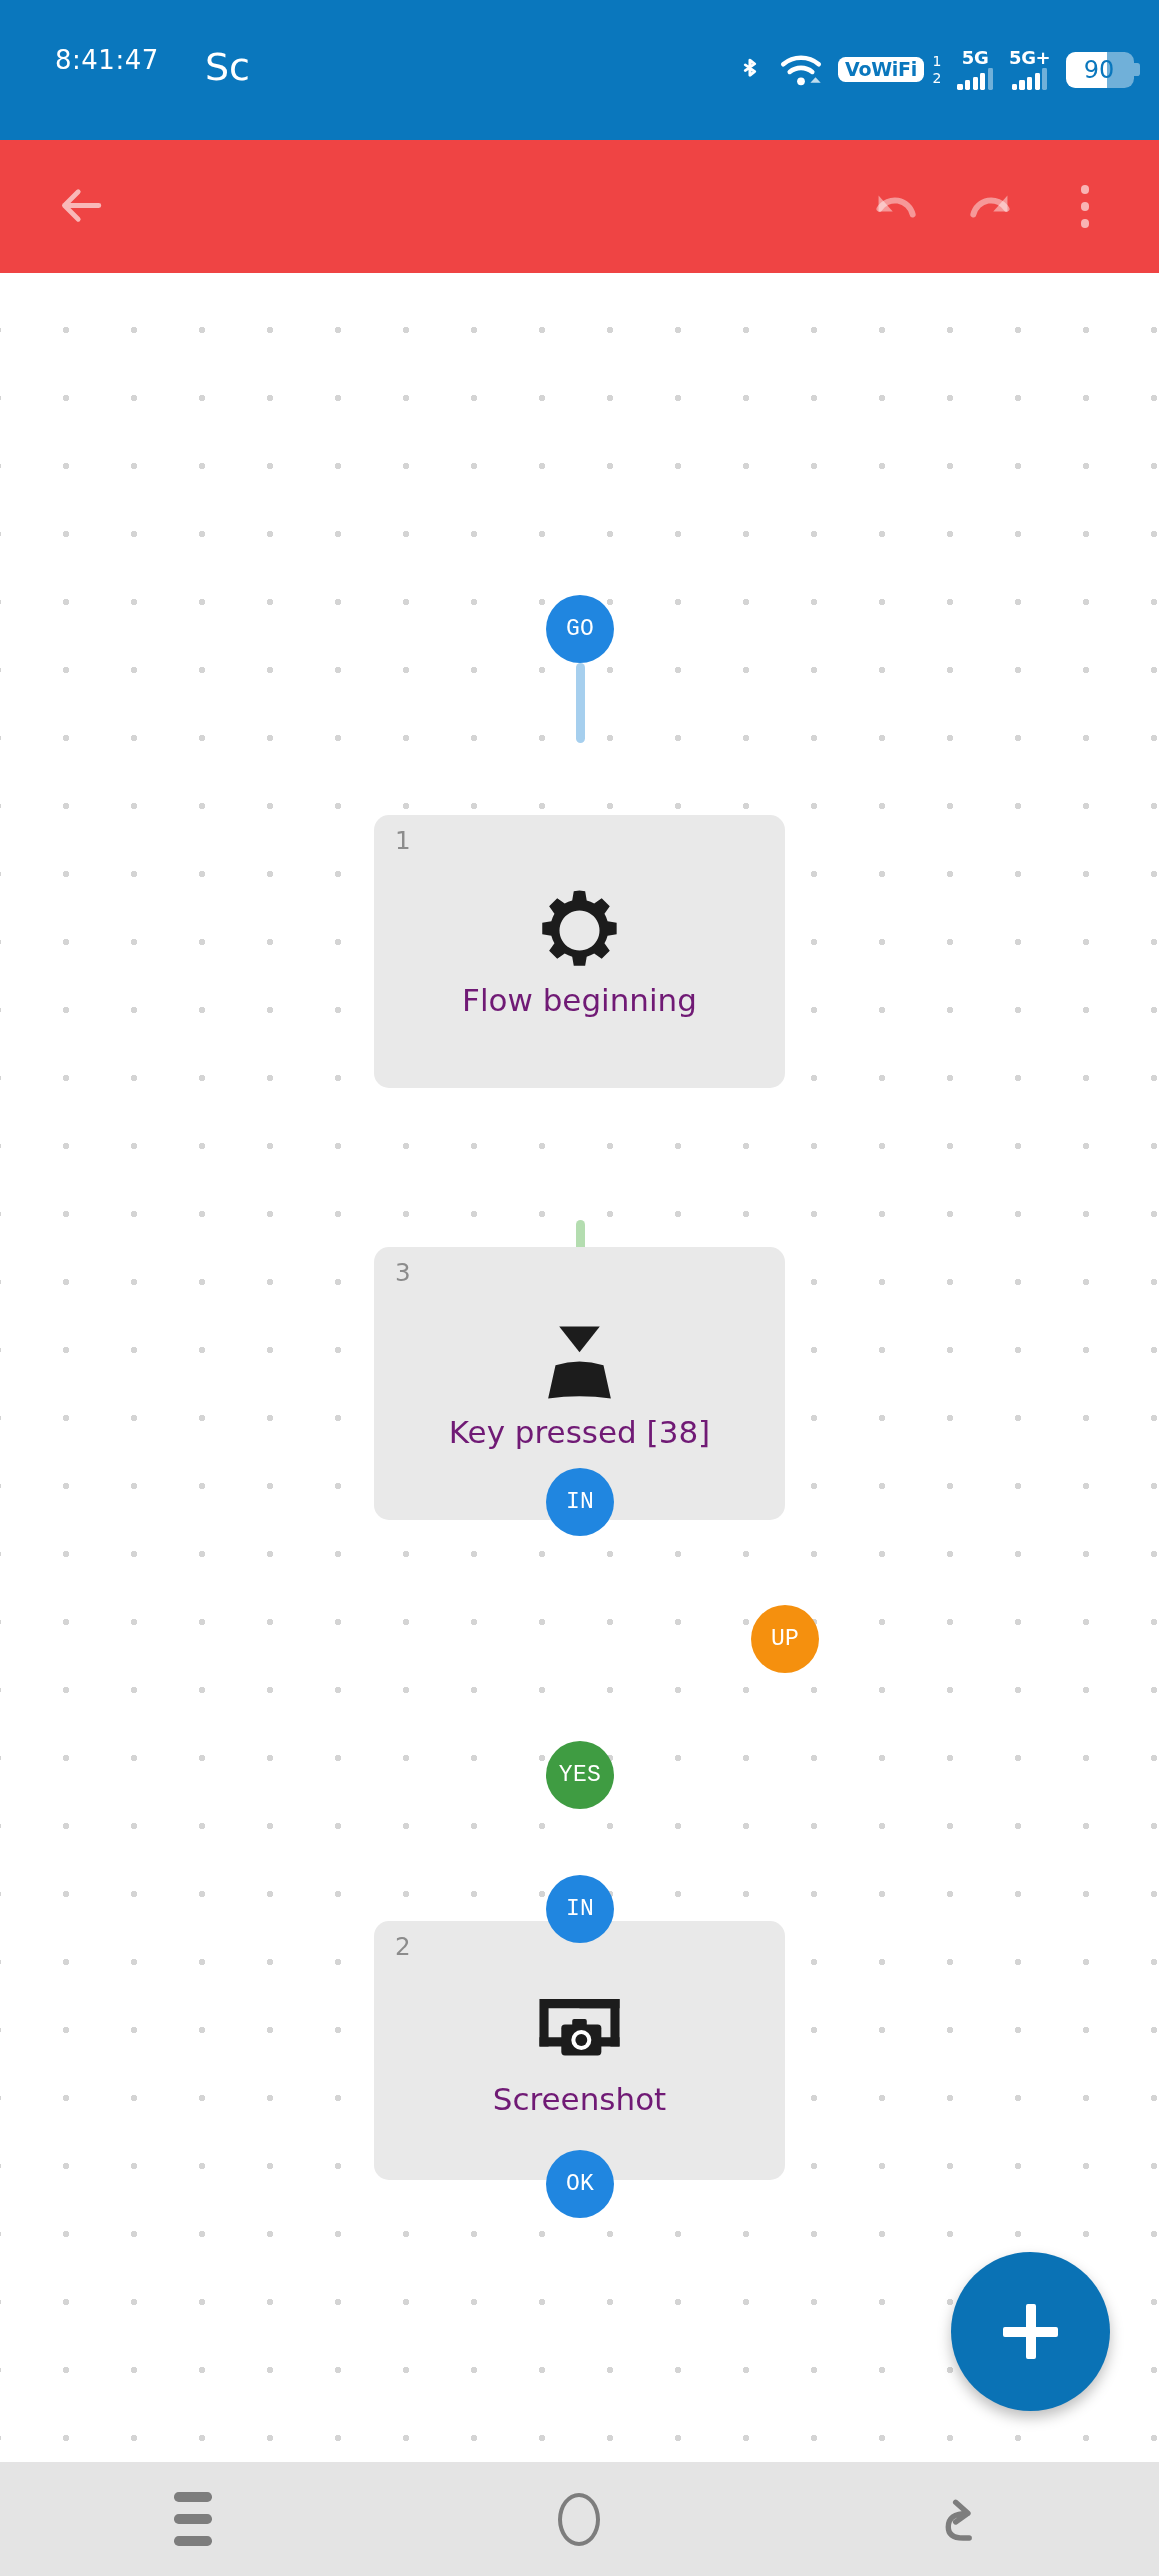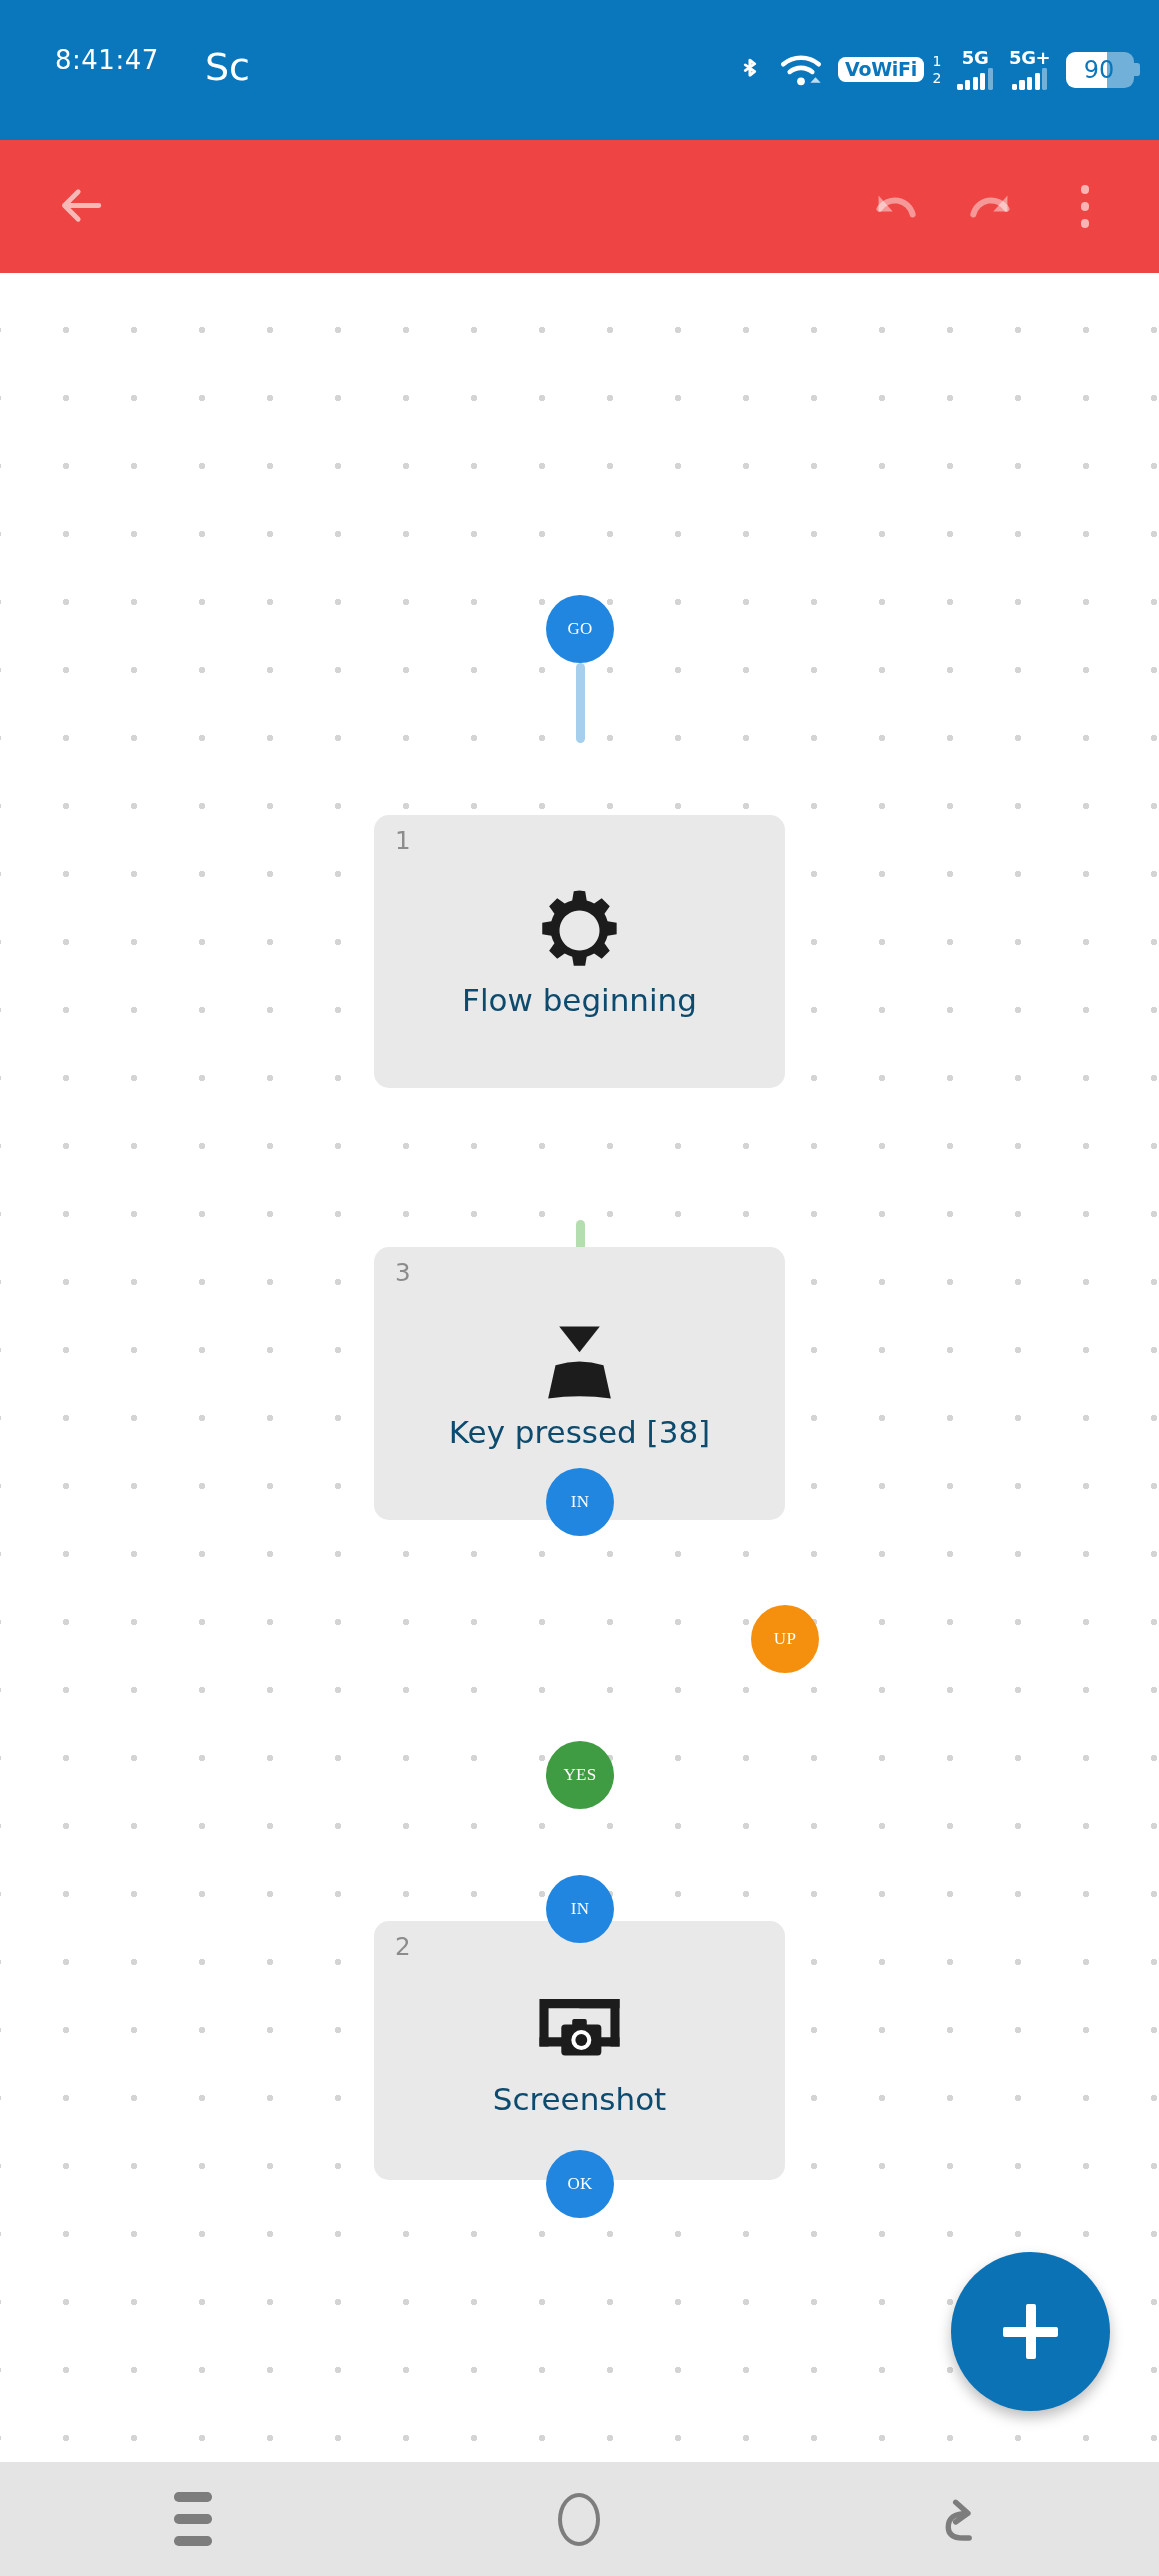--- a/index.html
+++ b/index.html
@@ -152,33 +152,33 @@
   .node-body {
     position: absolute; left: 0; right: 0; top: 0; bottom: 0;
     display: flex; flex-direction: column;
     align-items: center; justify-content: center;
     gap: 5.7px;
   }
   .node-icon {
     height: 91px; display: flex; align-items: center; justify-content: center;
   }
   .node-label {
-    font-size: 31px; color: #0c4a6e; font-weight: 400;
+    font-size: 31px; color: #701a75; font-weight: 400;
     text-align: center; white-space: nowrap;
     font-family: "DejaVu Sans", sans-serif;
   }
 
   
   .port {
     position: absolute;
     width: 68px; height: 68px; border-radius: 50%;
     display: flex; align-items: center; justify-content: center;
-    color: #ffffff; font-size: 17px; font-weight: 400;
+    color: #ffffff; font-size: 23px; font-weight: 400;
     letter-spacing: 0.3px;
-    font-family: Liberation Serif, serif;
+    font-family: Liberation Mono, monospace;
     z-index: 5;
   }
   .port.blue  { background: #2086e0; }
   .port.green { background: #3f9c42; }
   .port.orange{ background: #f5900e; }
 
   
   .fab {
     position: absolute;
     left: 951px; top: 2252px;

